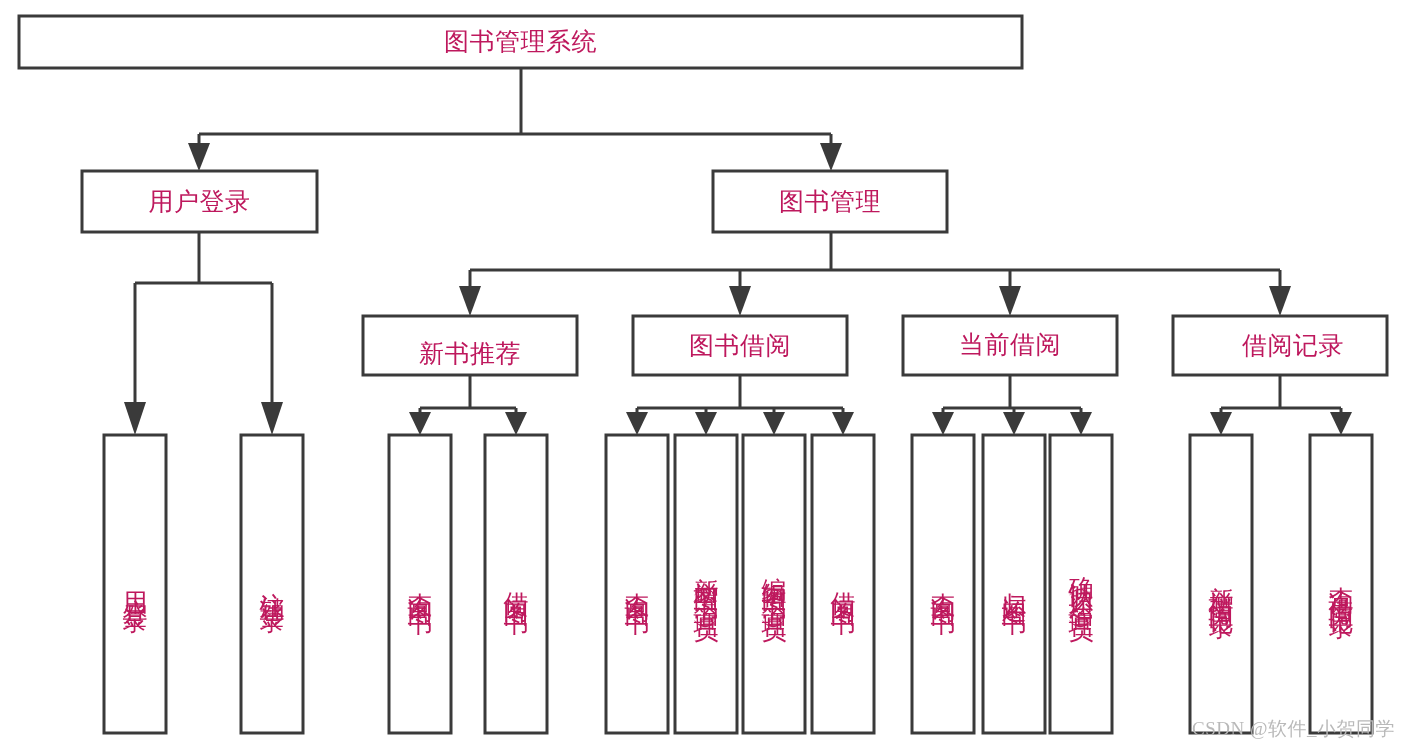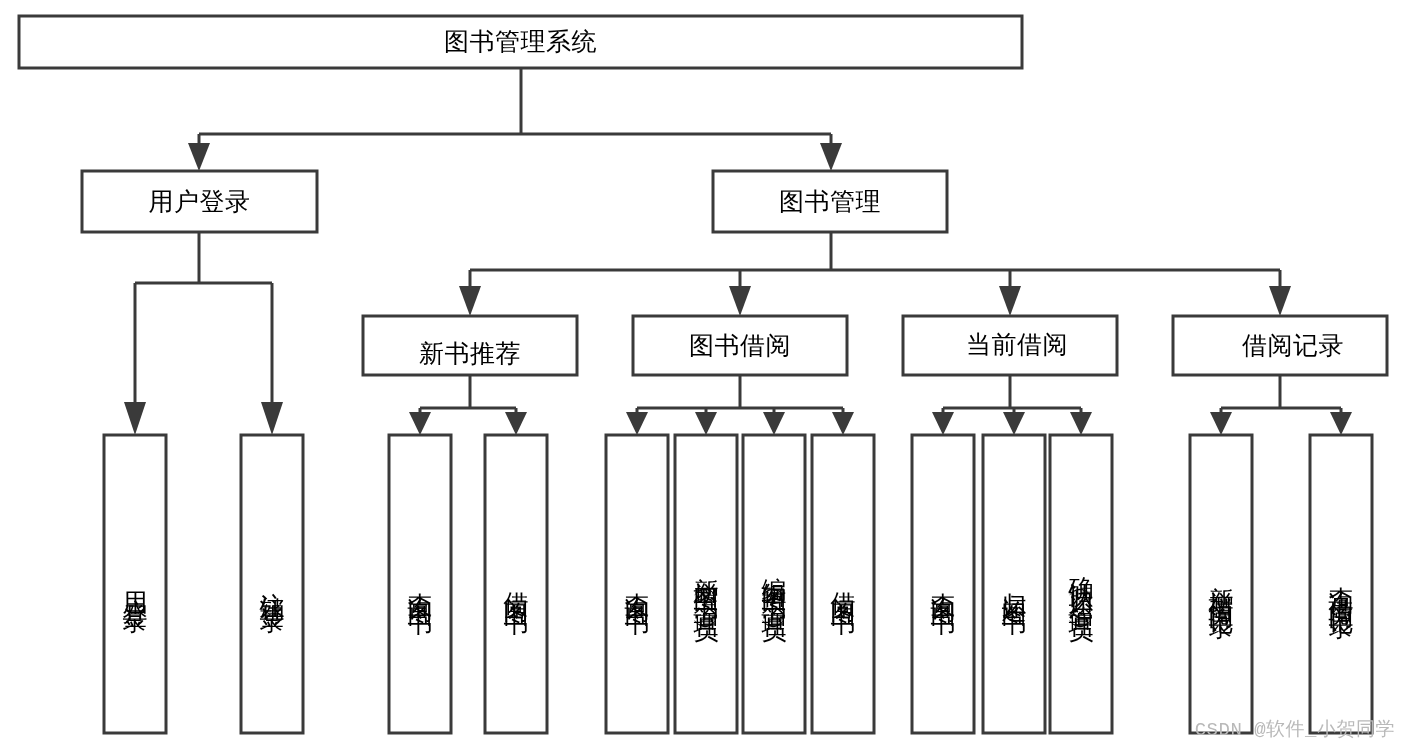--- a/index.html
+++ b/index.html
@@ -39,21 +39,21 @@
   }
   .arrow-head {
     fill: #3a3a3a;
     stroke: none;
   }
   .node-label {
     position: absolute;
     display: flex;
     align-items: center;
     justify-content: center;
-    color: #000000;
+    color: #be185d;
     text-align: center;
     pointer-events: none;
     box-sizing: border-box;
   }
   .node-label.horizontal {
     font-size: 25px;
     line-height: 1.1;
     letter-spacing: 0.5px;
   }
   .node-label.vertical {
@@ -64,21 +64,21 @@
     letter-spacing: 6px;
   }
   .watermark {
     position: absolute;
     right: 10px;
     bottom: 5px;
     font-size: 19px;
     color: #b9b9b9;
     white-space: nowrap;
     letter-spacing: 0.5px;
-    font-family: Liberation Mono, monospace;
+    font-family: Liberation Serif, serif;
   }
 </style>
 </head>
 <body>
 
 <div id="diagram-root">
 
   <svg id="chart-svg" viewBox="0 0 1405 747">
 
     <rect class="node-box" x="19" y="16" width="1003" height="52"></rect>
@@ -169,21 +169,21 @@
     <polygon class="arrow-head" points="1330,412 1352,412 1341,435"></polygon>
   </svg>
 
   <div class="node-label horizontal" style="left:19px; top:16px; width:1003px; height:52px;">图书管理系统</div>
 
   <div class="node-label horizontal" style="left:82px; top:171px; width:235px; height:61px;">用户登录</div>
   <div class="node-label horizontal" style="left:713px; top:171px; width:234px; height:61px;">图书管理</div>
 
   <div class="node-label horizontal" style="left:363px; top:316px; width:214px; height:75px;">新书推荐</div>
   <div class="node-label horizontal" style="left:633px; top:316px; width:214px; height:59px;">图书借阅</div>
-  <div class="node-label horizontal" style="left:903px; top:316px; width:214px; height:58px;margin-left:7px;">当前借阅</div>
+  <div class="node-label horizontal" style="left:903px; top:316px; width:214px; height:58px;">当前借阅</div>
   <div class="node-label horizontal" style="left:1173px; top:316px; width:240px; height:59px;">借阅记录</div>
 
   <div class="node-label vertical" style="left:104px; top:435px; width:62px; height:298px;">用户登录</div>
   <div class="node-label vertical" style="left:241px; top:435px; width:62px; height:298px;">注销登录</div>
 
   <div class="node-label vertical" style="left:389px; top:435px; width:62px; height:298px;">查询图书</div>
   <div class="node-label vertical" style="left:485px; top:435px; width:62px; height:298px;">借阅图书</div>
 
   <div class="node-label vertical" style="left:606px; top:435px; width:62px; height:298px;">查询图书</div>
   <div class="node-label vertical" style="left:675px; top:435px; width:62px; height:298px;">新增图书（管理员）</div>

